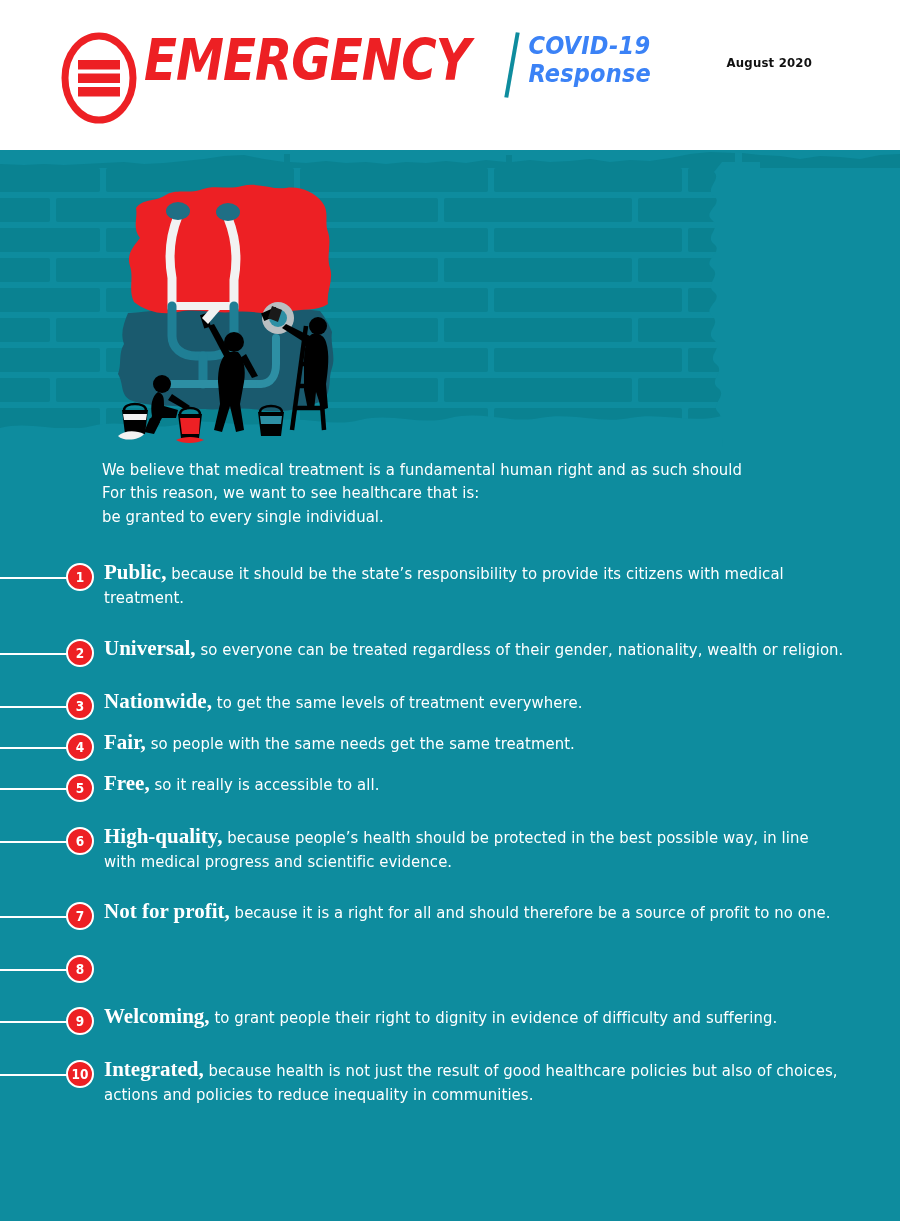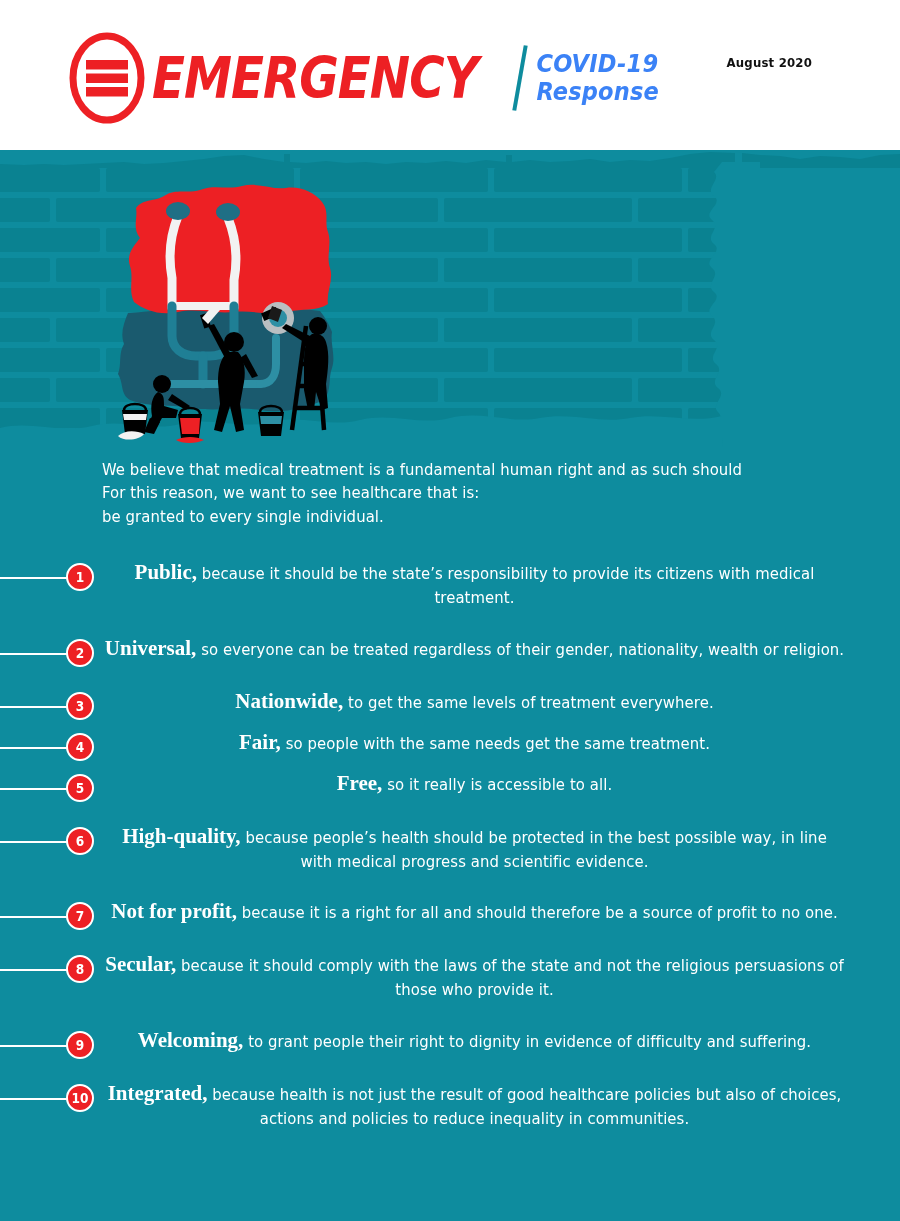--- a/index.html
+++ b/index.html
@@ -10,22 +10,22 @@
     position:relative;
     overflow:hidden;
   }
 
   
   .header {
     position:absolute; left:0; top:0; width:900px; height:155px;
     background:#ffffff;
   }
   .logo-wrap {
-    position:absolute; left:68px; top:32px;
-    display:flex; align-items:center;
+    position:absolute; left:60px; top:32px;
+    display:flex; 
   }
   .logo-mark {
     width:78px; height:92px; position:relative; flex:none;
   }
   .logo-mark svg { display:block; }
   .logo-word {
     font-family:"Liberation Sans Narrow","DejaVu Sans Condensed","Liberation Sans",sans-serif;
     font-weight:bold; font-style:italic;
     font-size:57px; letter-spacing:-1px;
     color:#ED2024;
@@ -101,21 +101,20 @@
     font-weight:bold; font-size:13.5px;
     display:flex; align-items:center; justify-content:center;
     box-sizing:border-box;
   }
   .pitem .ptext {
     margin-left:104px; padding-right:55px;
     color:#ffffff; font-size:16.5px; line-height:1.38;
     font-family:"Liberation Sans Narrow","DejaVu Sans Condensed","Liberation Sans",sans-serif;
     letter-spacing:0.1px;
     padding-top:6px;
-    text-align:center;
   }
   .pitem .kw {
     font-family:"Liberation Serif","DejaVu Serif",serif;
     font-weight:bold;
     font-size:21px;
     letter-spacing:0px;
   }
 
   
   .gap-lg { margin-bottom:18px; }
@@ -377,21 +376,20 @@
 
     <div class="pitem gap-lg">
       <div class="lead-line"></div>
       <div class="bullet">7</div>
       <div class="ptext"><span class="kw">Not for profit,</span><span> because it is a right for all and should therefore be a source of profit to no one.</span></div>
     </div>
 
     <div class="pitem gap-lg">
       <div class="lead-line"></div>
       <div class="bullet">8</div>
-      <div class="ptext"><span class="kw">Secular,</span><span> because it should comply with the laws of the state and not the religious persuasions of those who provide it.</span></div>
     </div>
 
     <div class="pitem gap-lg">
       <div class="lead-line"></div>
       <div class="bullet">9</div>
       <div class="ptext"><span class="kw">Welcoming,</span><span> to grant people their right to dignity in evidence of difficulty and suffering.</span></div>
     </div>
 
     <div class="pitem">
       <div class="lead-line"></div>

